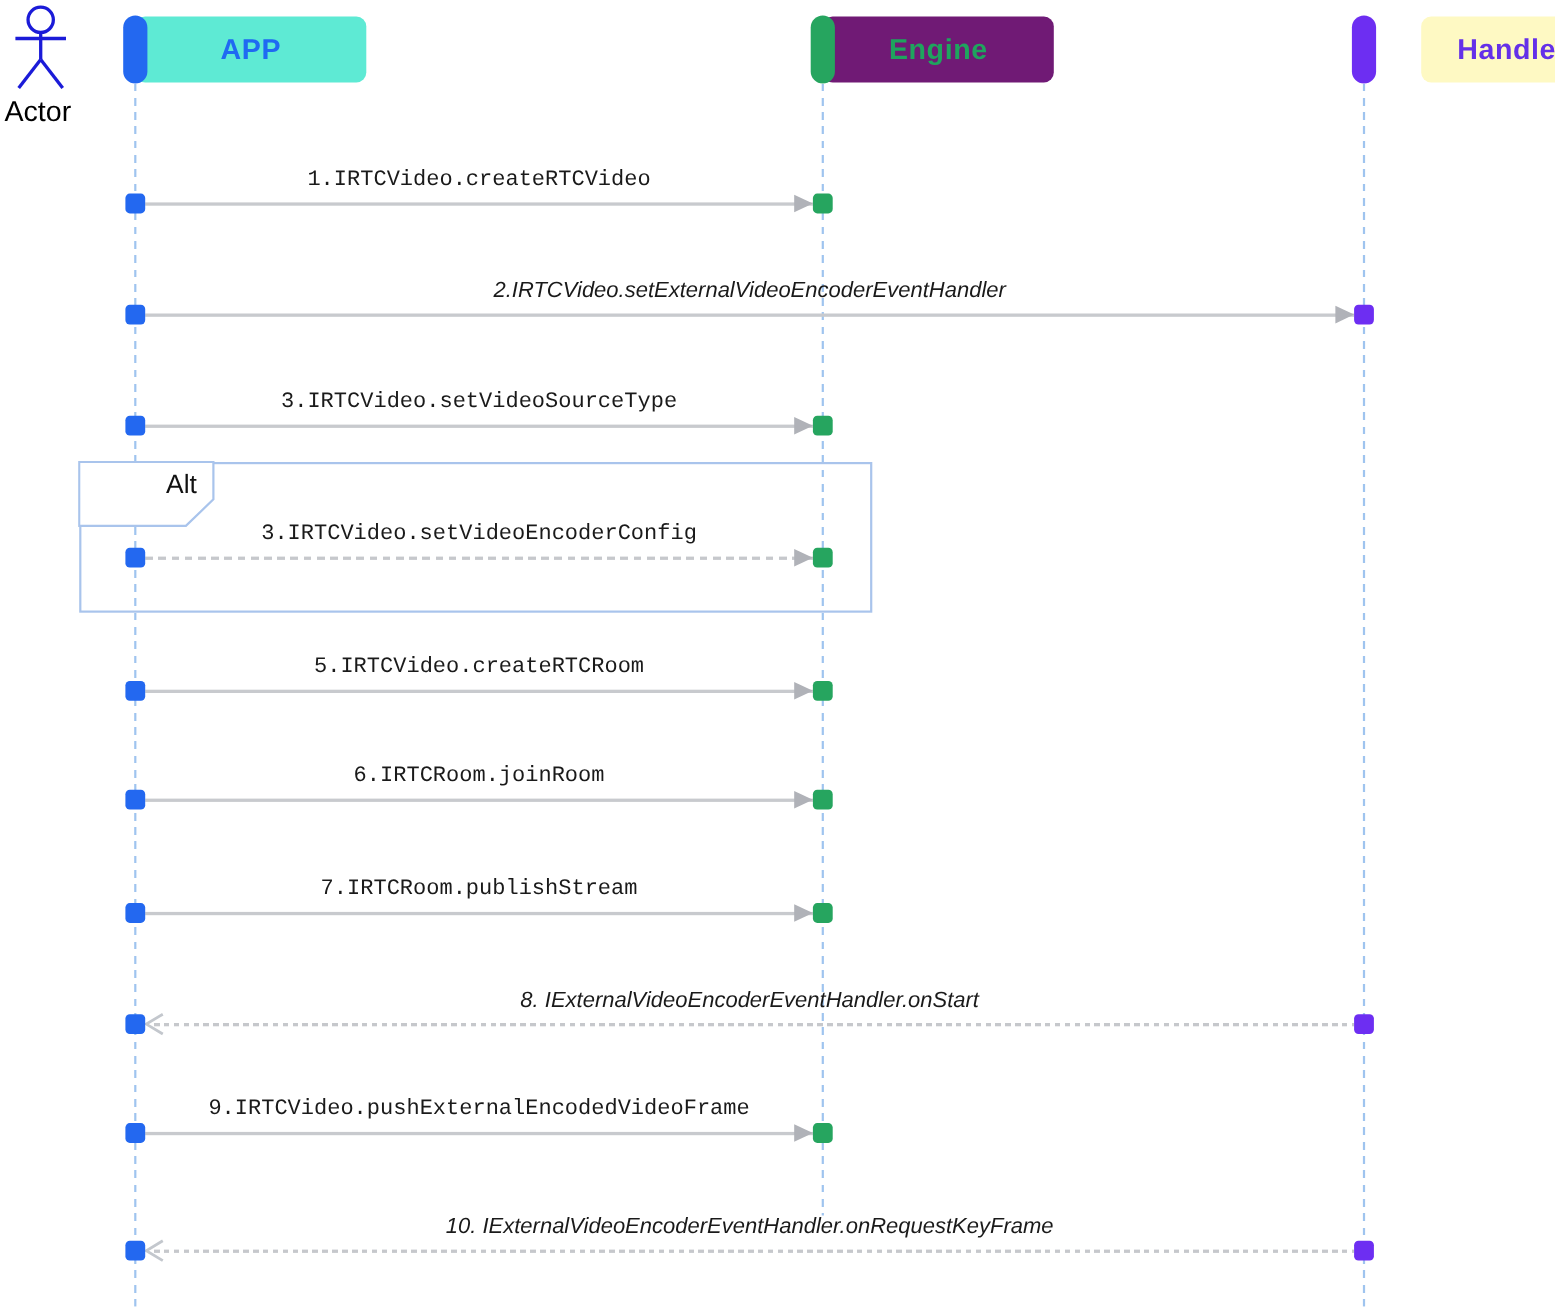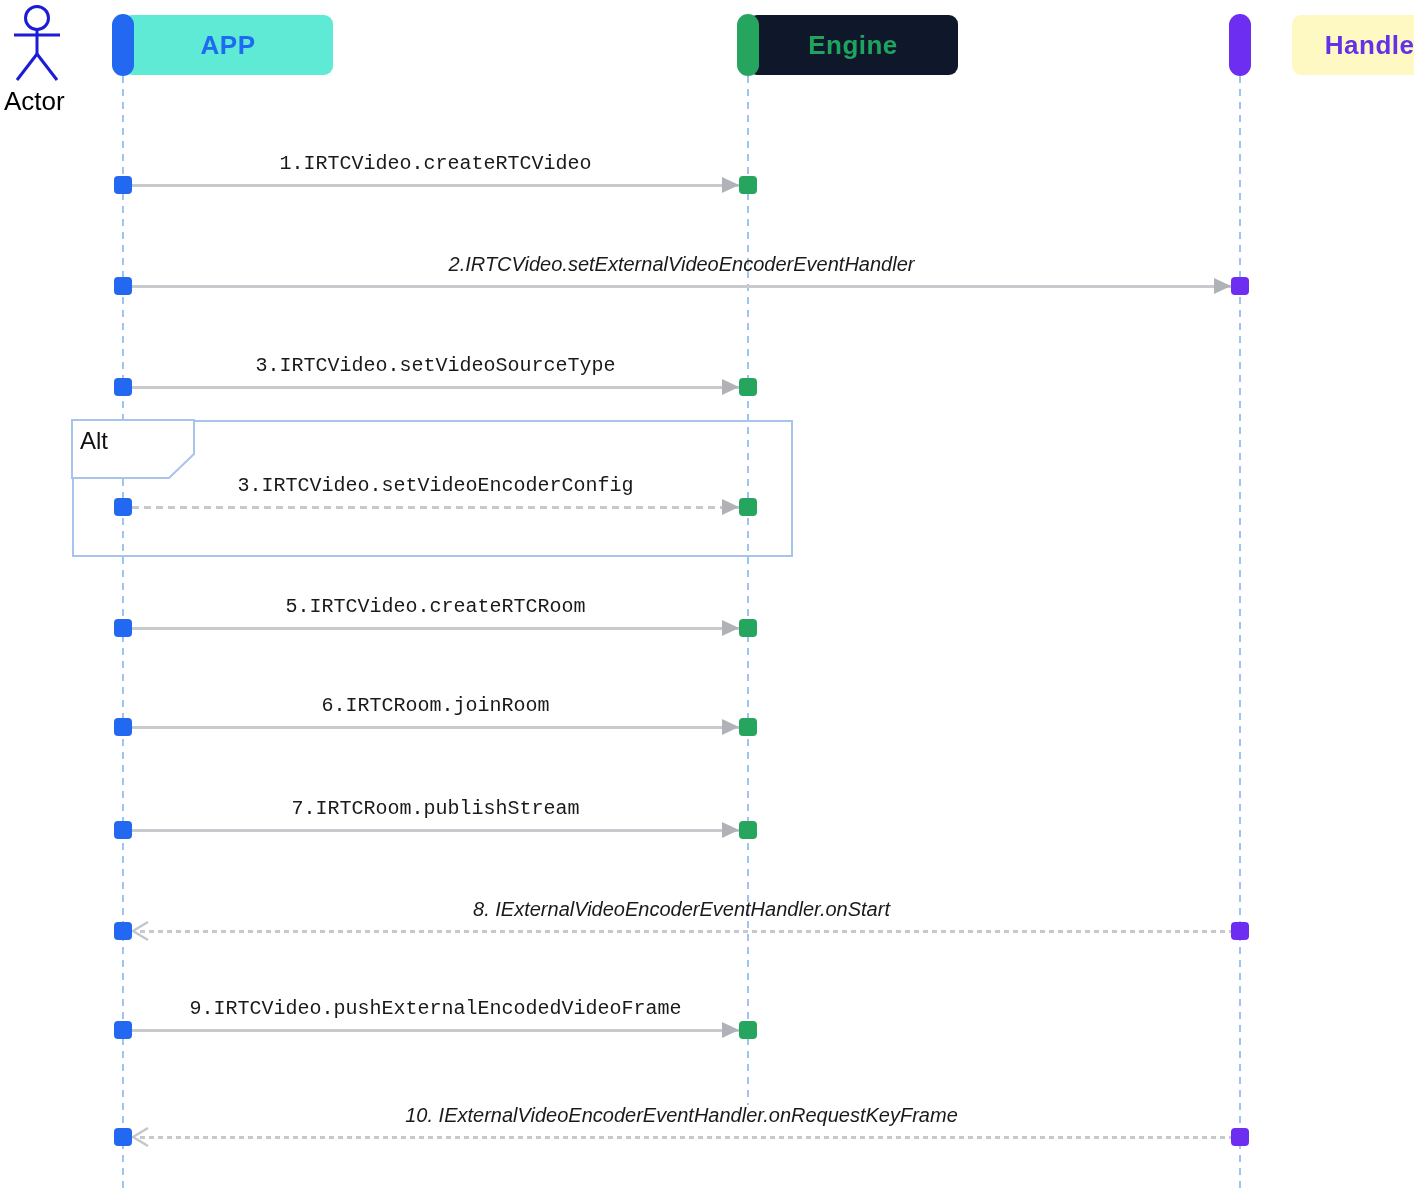--- a/index.html
+++ b/index.html
@@ -15,21 +15,21 @@
   .ll-handler{left:1239px;height:1112px;}
   
   .pill{position:absolute;top:14px;width:22px;height:62px;border-radius:11px;z-index:5;}
   .pill-app{left:112px;background:#2368f0;}
   .pill-engine{left:737px;background:#26a55f;}
   .pill-handler{left:1229px;background:#6d2ef2;}
   .hdr{position:absolute;top:15px;height:60px;border-radius:9px;z-index:4;
     display:flex;align-items:center;justify-content:center;
     font-size:26px;font-weight:700;letter-spacing:.5px;}
   .hdr-app{left:123px;width:210px;background:#5eead4;color:#1f6af2;}
-  .hdr-engine{left:748px;width:210px;background:#0f172a;color:#1fa45e;}
+  .hdr-engine{left:748px;width:210px;background:#701a75;color:#1fa45e;}
   .hdr-handler{left:1292px;width:166px;background:#fef9c3;color:#6430e8;}
   
   .actor-figure{position:absolute;left:6px;top:4px;}
   .actor-label{position:absolute;left:4px;top:86px;width:70px;font-size:26px;color:#000;}
   
   .row{position:absolute;left:0;width:1414px;height:0;}
   .t1{top:185px}.t2{top:286px}.t3{top:387px}.t4{top:507px}.t5{top:628px}
   .t6{top:727px}.t7{top:830px}.t8{top:931px}.t9{top:1030px}.t10{top:1137px}
   .lbl{position:absolute;top:-33px;height:26px;text-align:center;
     font-size:20px;color:#1a1a1a;white-space:nowrap;}
@@ -49,21 +49,21 @@
   .ah-hdl{left:1214px;}
   .chev{position:absolute;left:130px;top:-11px;}
   .node{position:absolute;top:-9px;width:18px;height:18px;border-radius:4px;z-index:6;}
   .n-app{left:114px;background:#2368f0;}
   .n-eng{left:739px;background:#26a55f;}
   .n-hdl{left:1231px;background:#6d2ef2;}
   
   .alt-box{position:absolute;left:72px;top:420px;width:721px;height:137px;
     border:2px solid #a9c4ec;box-sizing:border-box;z-index:1;}
   .alt-label-shape{position:absolute;left:71px;top:419px;z-index:2;}
-  .alt-label-text{position:absolute;left:80px;top:427px;width:122px;text-align:left;
+  .alt-label-text{position:absolute;left:57px;top:427px;width:122px;text-align:right;
     font-size:24px;color:#111;z-index:3;}
 </style>
 </head>
 <body>
 
 <div id="canvas">
 
   <svg class="actor-figure" width="62" height="80" viewBox="0 0 62 80">
     <circle cx="31" cy="14" r="11.5" fill="none" stroke="#1b1bd8" stroke-width="3"></circle>
     <line x1="8" y1="31" x2="54" y2="31" stroke="#1b1bd8" stroke-width="3"></line>

